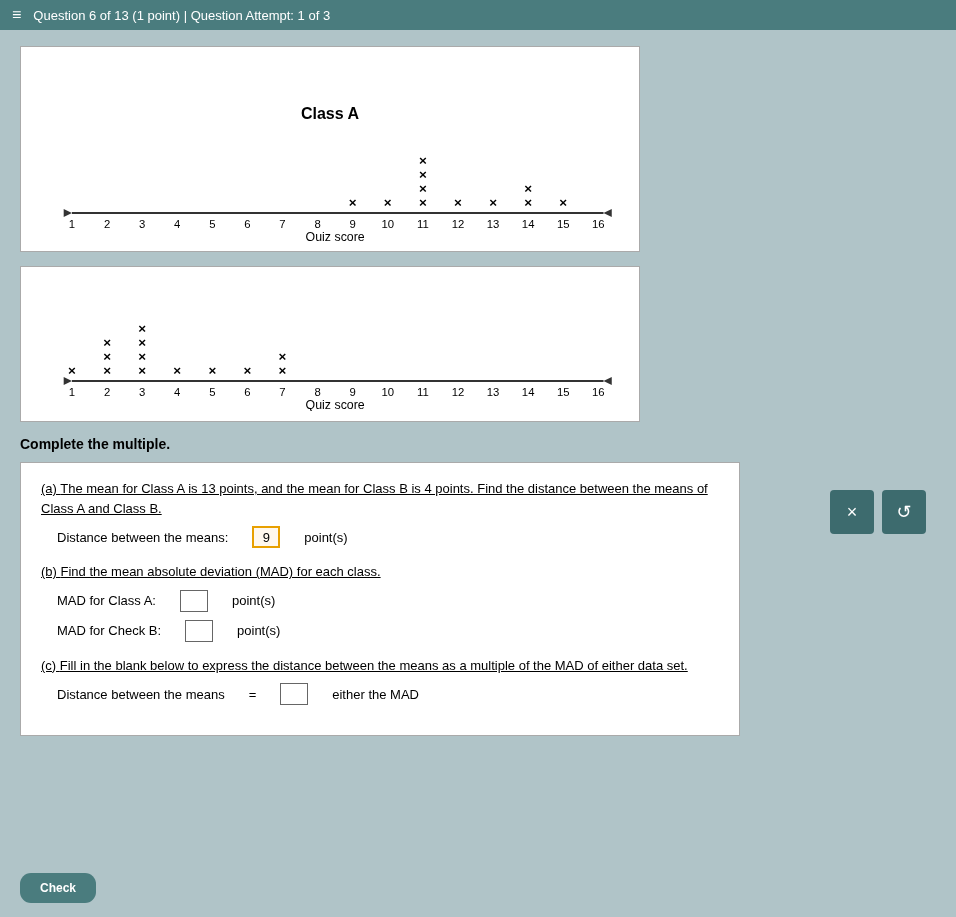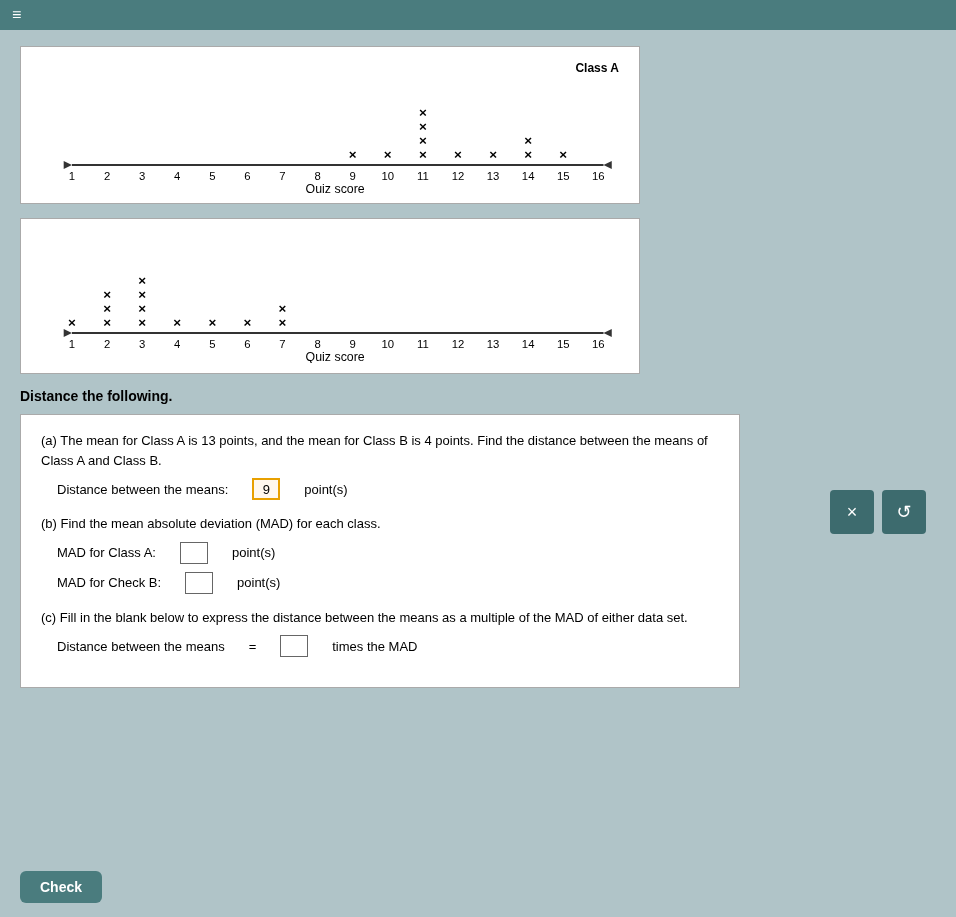--- a/index.html
+++ b/index.html
@@ -33,24 +33,25 @@
 
     .dot-plot-container {
       background: white;
       border: 1px solid #aaa;
       margin-bottom: 14px;
       padding: 14px 20px 10px 20px;
       width: 620px;
     }
 
     .plot-title {
-      text-align: right;
-      font-size: 12px;
+      text-align: center;
+      font-size: 16px;
       font-weight: bold;
       margin-bottom: 8px;
+      margin-top: 44px;
     }
 
     .dot-plot {
       position: relative;
       width: 100%;
       height: 100px;
     }
 
     .question-box {
       background: white;
@@ -63,20 +64,21 @@
     .complete-text {
       font-size: 14px;
       font-weight: bold;
       margin-bottom: 10px;
     }
 
     .part-label {
       font-size: 13px;
       margin-bottom: 6px;
       line-height: 1.5;
+      text-decoration: underline;
     }
 
     .part-row {
       display: flex;
       align-items: center;
       gap: 24px;
       margin: 8px 0 8px 16px;
       font-size: 13px;
     }
 
@@ -135,35 +137,36 @@
     }
 
     .check-btn {
       position: absolute;
       bottom: 14px;
       left: 20px;
       background: #4a7c7e;
       color: white;
       border: none;
       padding: 8px 20px;
-      font-size: 14px;
+      font-size: 12px;
       font-weight: bold;
       cursor: pointer;
-      border-radius: 6px;
+      border-radius: 11px;
     }
 
     .equal-sign {
       font-size: 13px;
     }
   </style>
 </head>
 <body>
 
 <div class="top-bar">
   <span class="hamburger">≡</span>
+  <span>Question 6 of 13 (1 point)  |  Question Attempt: 1 of 3</span>
 </div>
 
 <div class="main-content">
 
   <div class="dot-plot-container">
     <div class="plot-title">Class A</div>
     <div class="dot-plot" style="height:110px;">
       
       
       
@@ -262,21 +265,21 @@
         <text x="166" y="94" text-anchor="middle" font-size="13" font-weight="bold">×</text>
 
         <text x="200" y="94" text-anchor="middle" font-size="13" font-weight="bold">×</text>
 
         <text x="234" y="94" text-anchor="middle" font-size="13" font-weight="bold">×</text>
         <text x="234" y="80" text-anchor="middle" font-size="13" font-weight="bold">×</text>
       </svg>
     </div>
   </div>
 
-  <div class="complete-text">Distance the following.</div>
+  <div class="complete-text">Complete the multiple.</div>
 
   <div class="question-box">
 
     <div class="part-section">
       <div class="part-label">
         <span>(a) </span>
         <span>The mean for Class A is 13 points, and the mean for Class B is 4 points. Find the distance between the means of Class A and Class B.</span>
       </div>
       <div class="part-row">
         <span>Distance between the means:</span>
@@ -304,21 +307,21 @@
 
     <div class="part-section">
       <div class="part-label">
         <span>(c) </span>
         <span>Fill in the blank below to express the distance between the means as a multiple of the MAD of either data set.</span>
       </div>
       <div class="part-row">
         <span>Distance between the means</span>
         <span class="equal-sign">=</span>
         <input class="input-box-plain" type="text" value="" style="">
-        <span>times the MAD</span>
+        <span>either the MAD</span>
       </div>
     </div>
 
   </div>
 
   <button class="check-btn">Check</button>
 
   <div class="action-buttons">
     <button class="btn-x">×</button>
     <button class="btn-undo">↺</button>

